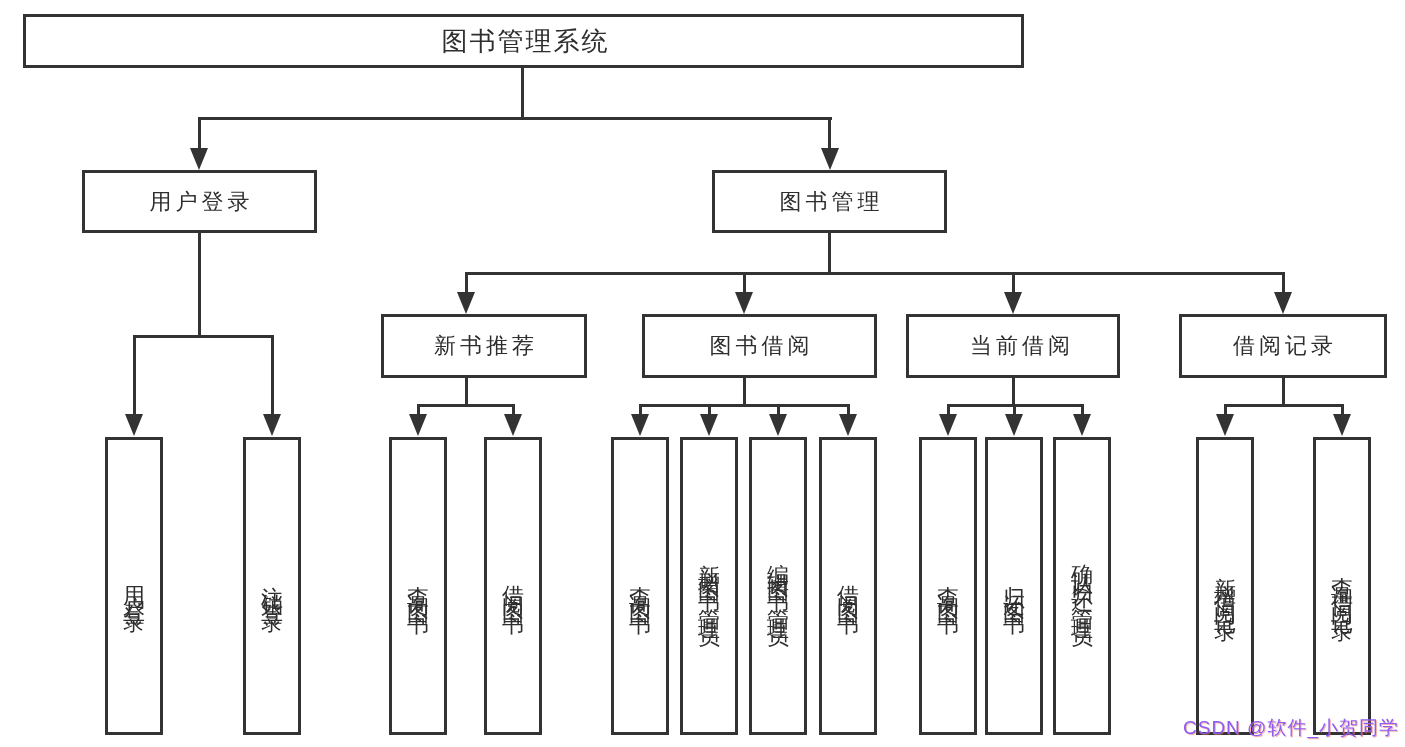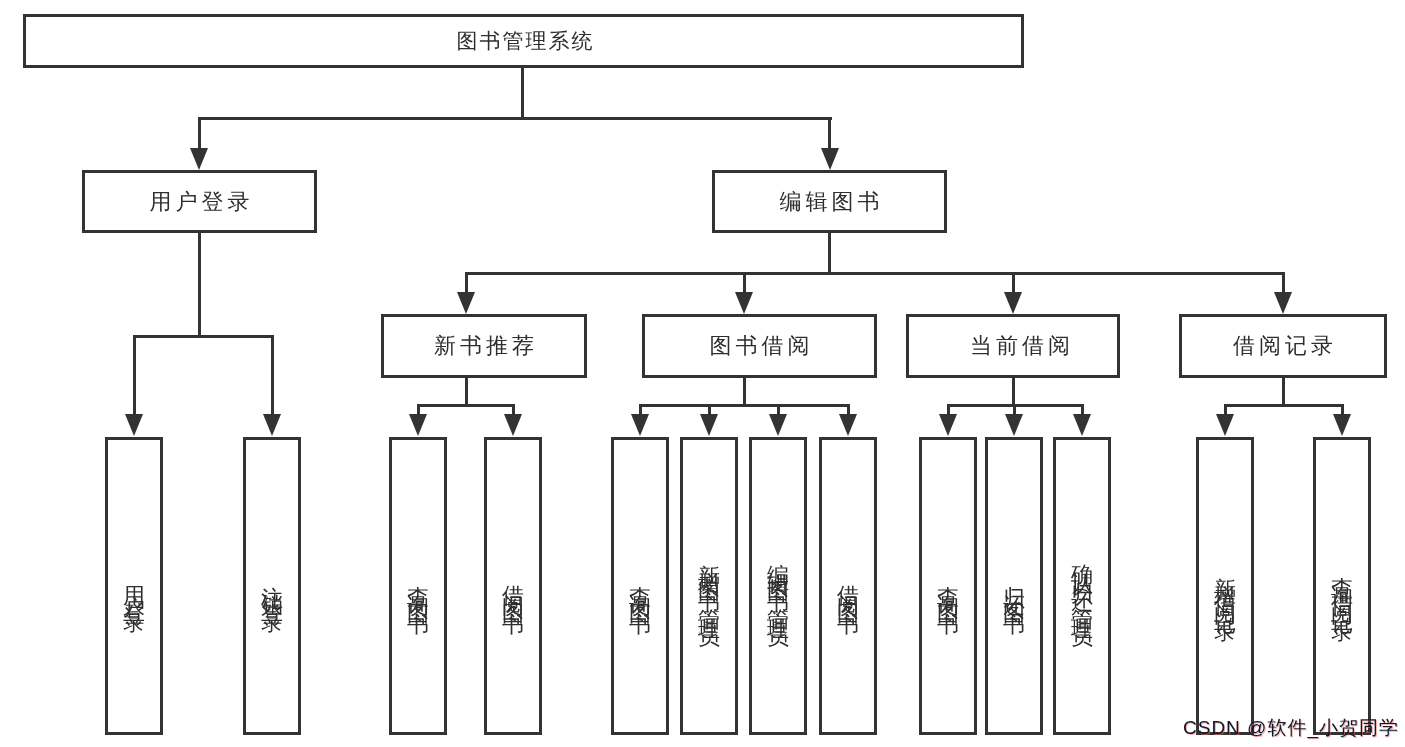--- a/index.html
+++ b/index.html
@@ -25,21 +25,21 @@
     justify-content: center;
     color: #2e2e2e;
   }
   .h-label {
     font-size: 22px;
     letter-spacing: 4px;
     white-space: nowrap;
     text-indent: 4px; 
   }
   .root-box .h-label {
-    font-size: 21px;
+    font-size: 26px;
     letter-spacing: 2px;
   }
   .lvl2 { top: 170px; width: 235px; height: 63px; }
   .lvl3 { top: 314px; width: 206px; height: 64px; }
   .leaf { top: 437px; width: 58px; height: 298px; }
   .v-label {
     writing-mode: vertical-rl;
     font-size: 22px;
     letter-spacing: 9px;
     line-height: 1.1;
@@ -56,21 +56,21 @@
     border-left: 9px solid transparent;
     border-right: 9px solid transparent;
     border-top: 22px solid #333333;
   }
   .watermark {
     position: absolute;
     left: 1183px;
     top: 715px;
     font-size: 19px;
     letter-spacing: 1px;
-    color: #0f172a;
+    color: #8b5cf6;
     text-shadow: 1px 1px 0 rgba(240, 112, 106, 0.55);
     white-space: nowrap;
   }
 </style>
 </head>
 <body>
 
 <div class="canvas">
 
   <div class="box root-box" style="left:23px; top:14px; width:1001px; height:54px;">
@@ -81,21 +81,21 @@
   <div class="line" style="left:197.5px; top:117px; width:634px; height:3px;"></div>
   <div class="line" style="left:197.5px; top:117px; width:3px; height:33px;"></div>
   <div class="arrow" style="left:190px; top:148px;"></div>
   <div class="line" style="left:828px; top:117px; width:3px; height:33px;"></div>
   <div class="arrow" style="left:820.5px; top:148px;"></div>
 
   <div class="box lvl2" style="left:82px;">
     <span class="h-label">用户登录</span>
   </div>
   <div class="box lvl2" style="left:712px;">
-    <span class="h-label">编辑图书</span>
+    <span class="h-label">图书管理</span>
   </div>
 
   <div class="line" style="left:198px; top:233px; width:3px; height:105px;"></div>
   <div class="line" style="left:132.5px; top:335px; width:141px; height:3px;"></div>
   <div class="line" style="left:132.5px; top:335px; width:3px; height:83px;"></div>
   <div class="arrow" style="left:125px; top:414px;"></div>
   <div class="line" style="left:270.5px; top:335px; width:3px; height:83px;"></div>
   <div class="arrow" style="left:263px; top:414px;"></div>
 
   <div class="line" style="left:828px; top:233px; width:3px; height:42px;"></div>

